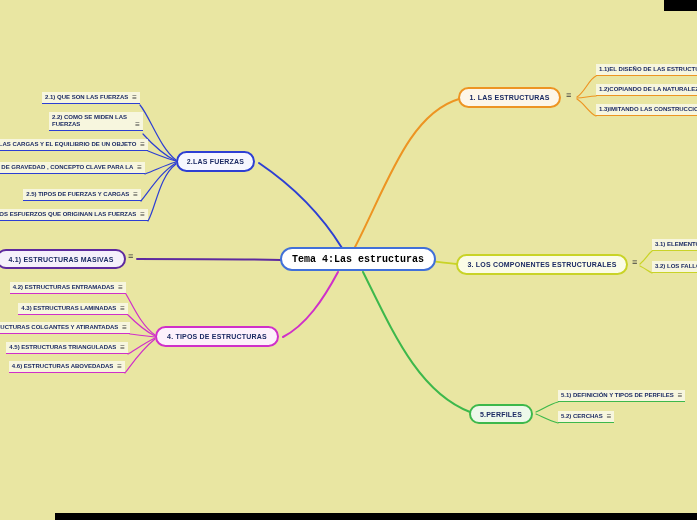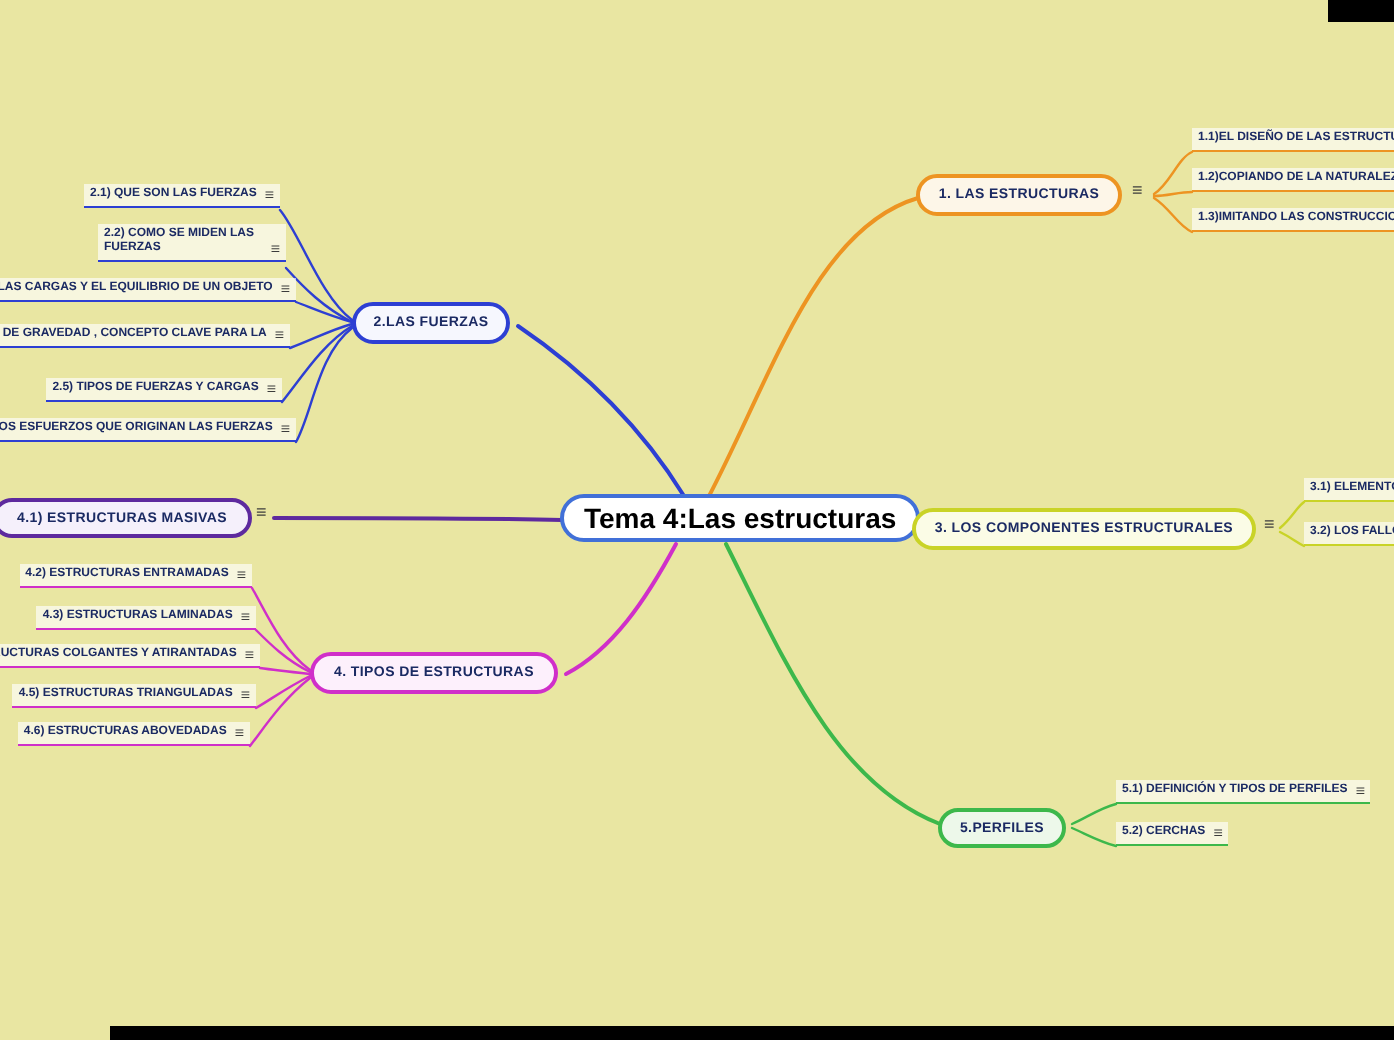--- a/index.html
+++ b/index.html
@@ -19,22 +19,22 @@
     border:2px solid var(--c);background:var(--fill);
     border-radius:11px;
     font-size:7px;font-weight:700;color:#1b2a63;
     letter-spacing:.2px;white-space:nowrap;padding:0 8px;
   }
   .center-node{
     position:absolute;box-sizing:border-box;
     left:280px;top:247px;height:24px;
     display:flex;align-items:center;justify-content:center;
     background:#ffffff;border:2px solid #4170d8;border-radius:12px;
-    font-size:14px;font-weight:700;color:#000;
-    padding:0 10px;white-space:nowrap;
+    font-size:10px;font-weight:700;color:#000;
+    padding:0 10px;white-space:nowrap;font-family:Liberation Mono, monospace;
   }
   .child-row{
     position:absolute;display:flex;align-items:flex-end;gap:4px;
     font-size:6px;font-weight:700;color:#1b2a63;line-height:1.2;
     background:rgba(255,255,255,.65);
     border-bottom:1.5px solid var(--c);
     padding:2px 3px;white-space:nowrap;
   }
   .child-row.wrap{white-space:normal;width:88px;}
   .note{

